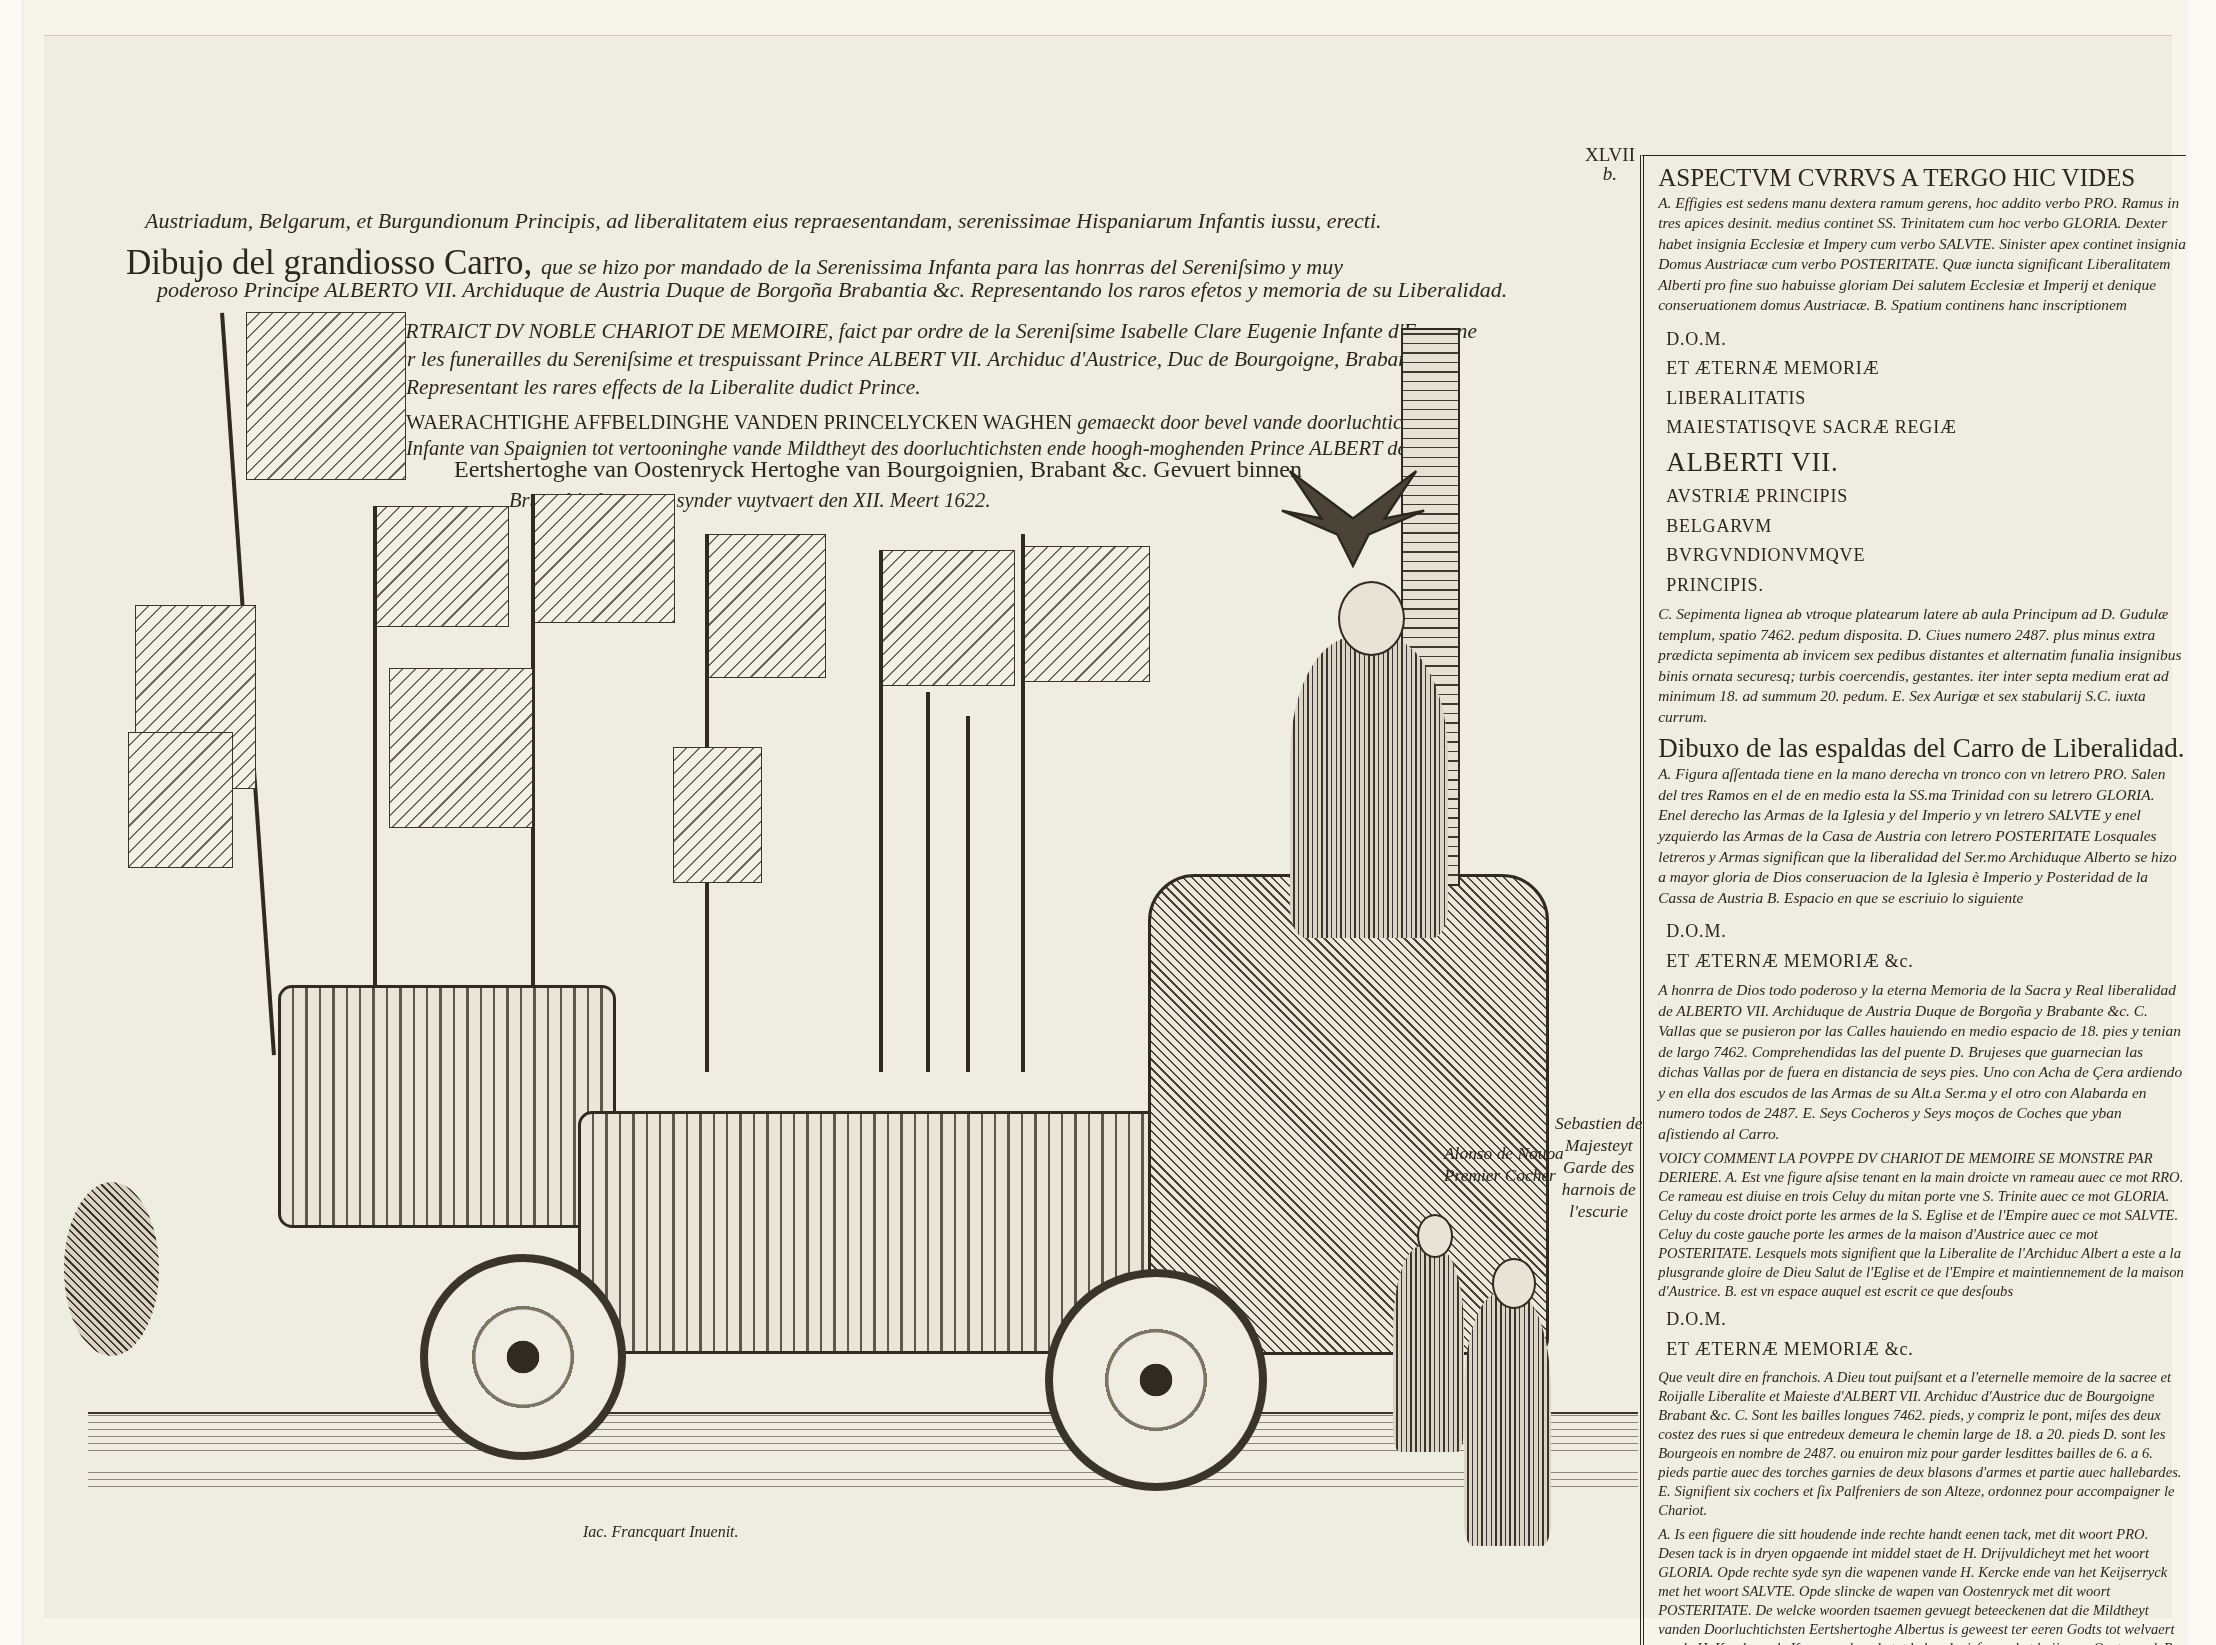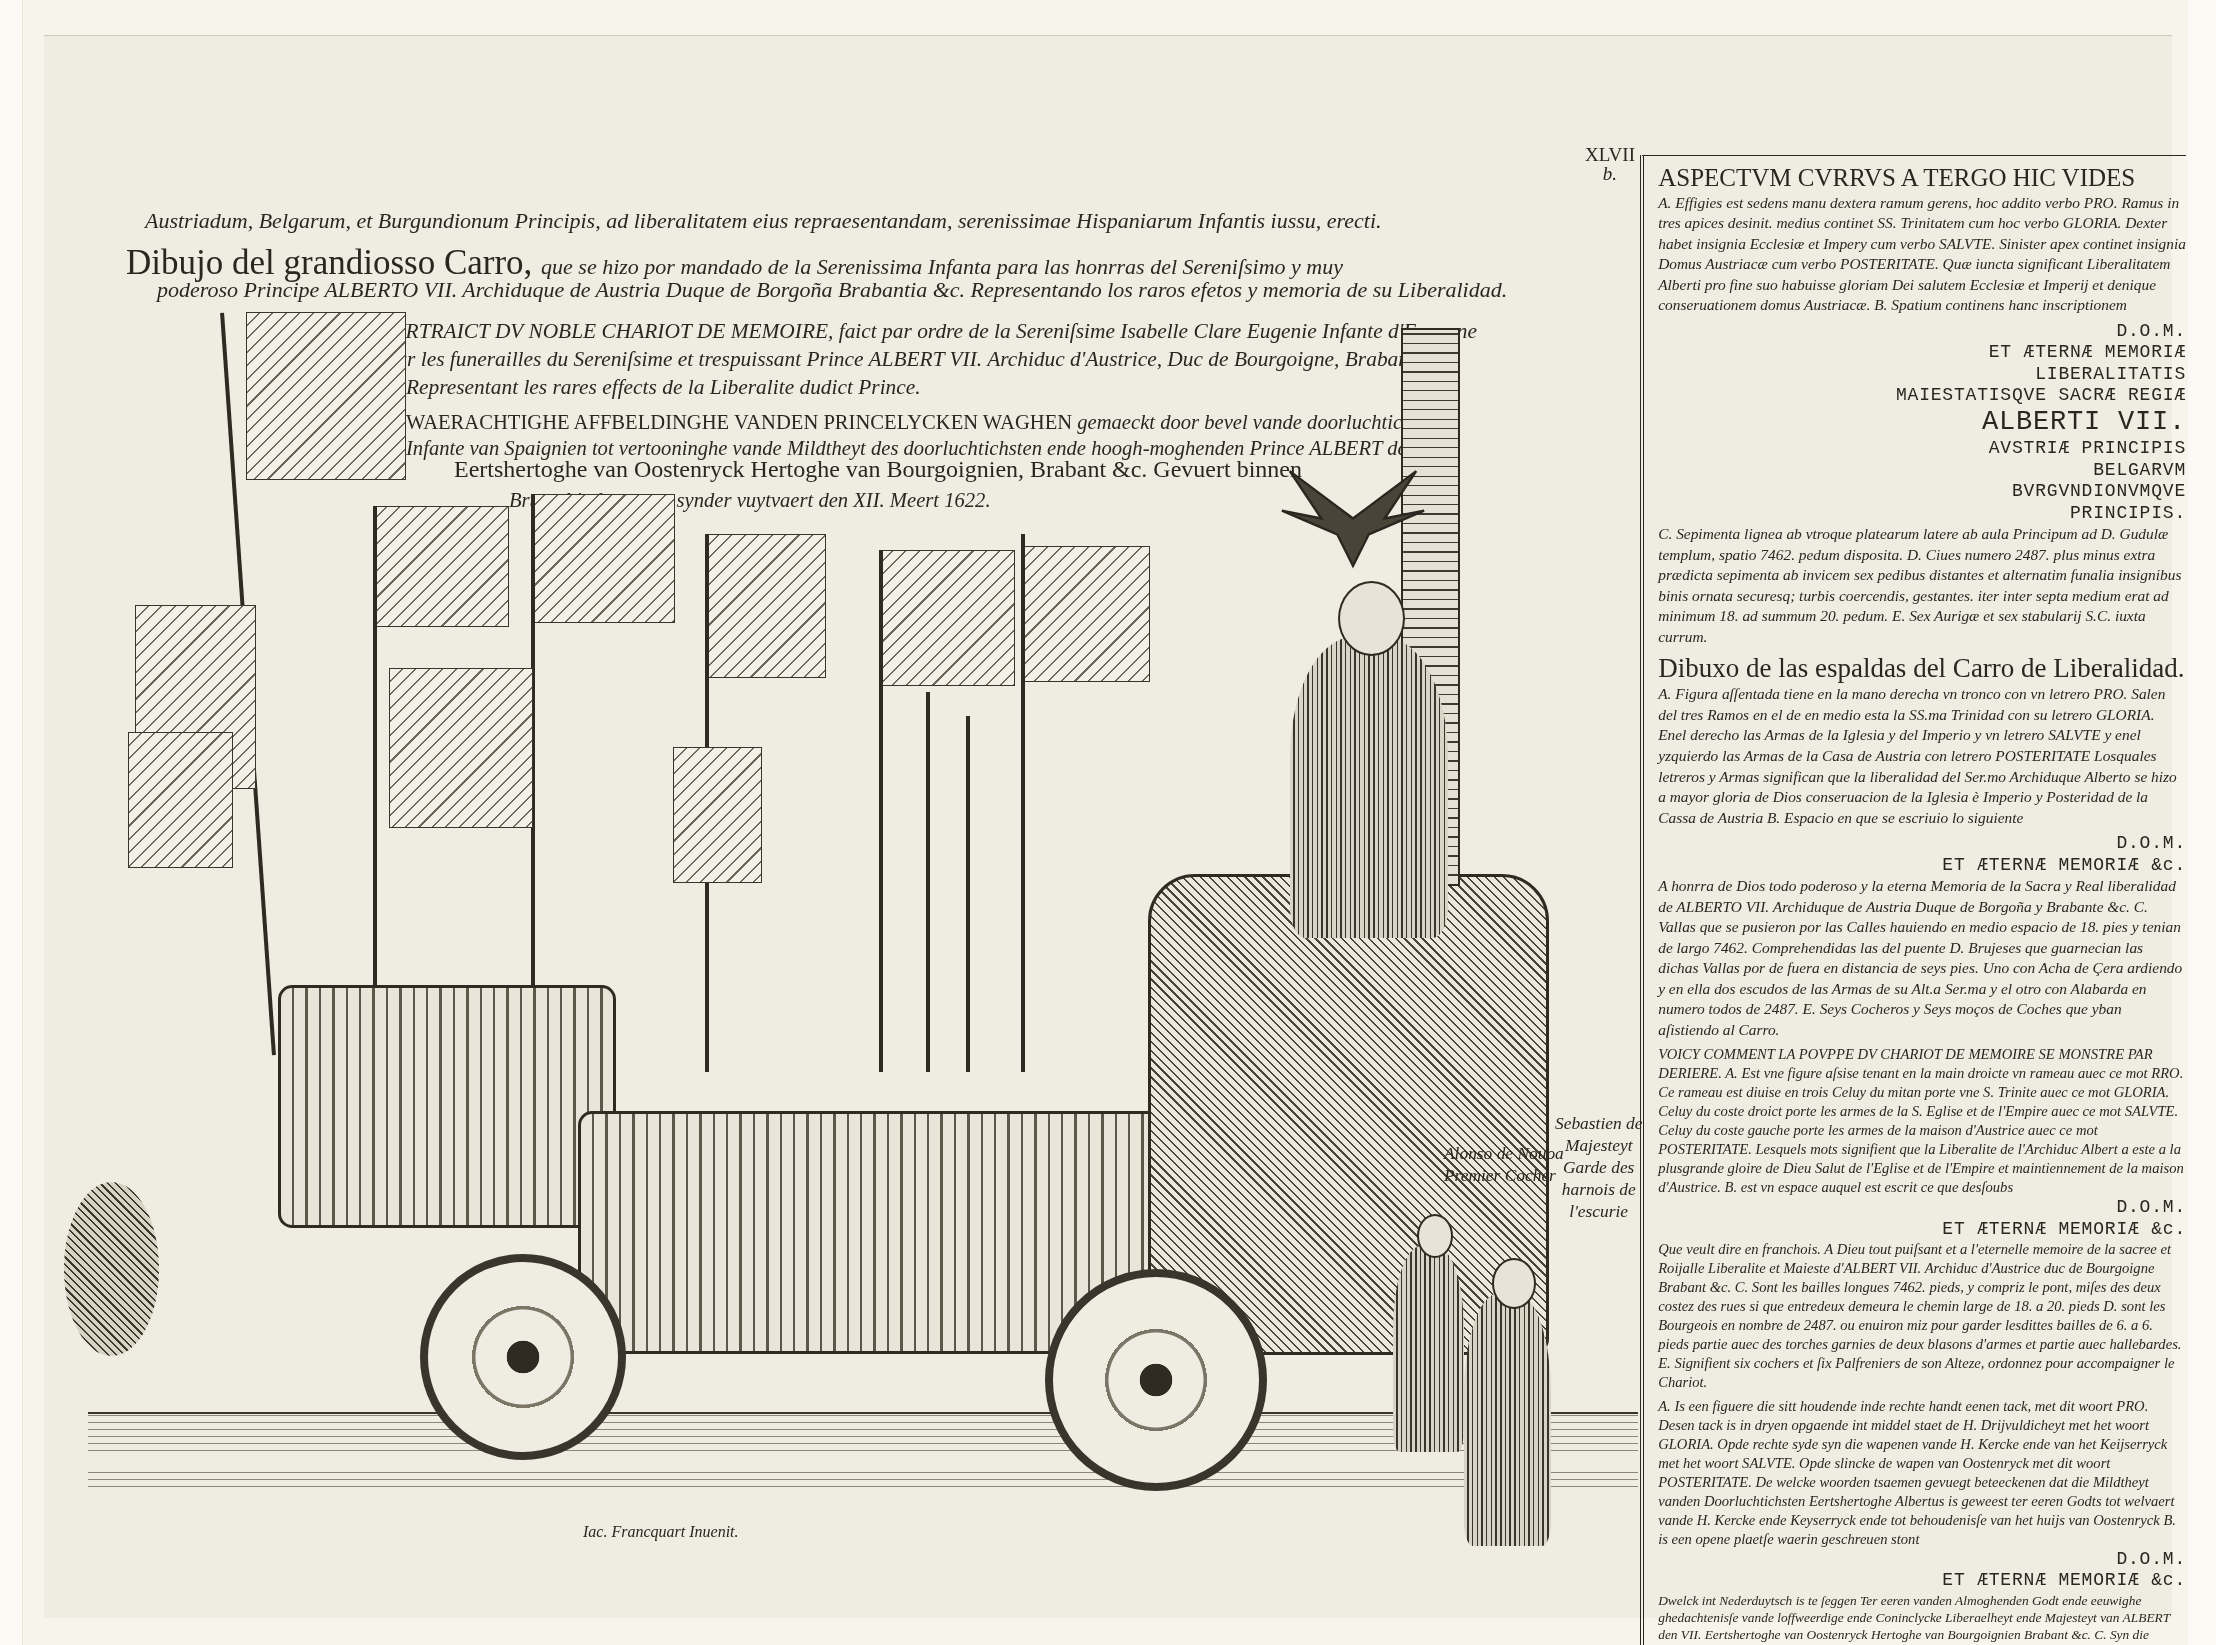--- a/index.html
+++ b/index.html
@@ -39,21 +39,21 @@
   .eagle{position:absolute;}
   .horse{position:absolute;background:repeating-linear-gradient(45deg,#d8d2c3 0 4px,#3a352c 4px 5.5px);border-radius:50%;}
 
   .caption{position:absolute;font-style:italic;font-size:17.4px;line-height:22px;white-space:nowrap;}
   .signature{position:absolute;left:539px;top:1487px;font-size:16px;font-style:italic;white-space:nowrap;}
 
   
   .text-column{position:absolute;left:1596px;top:119px;width:546px;height:1491px;border-left:4px double #2a2620;border-top:1.6px solid #2a2620;padding:8px 0 0 14.2px;box-sizing:border-box;}
   .col-head{font-size:25px;line-height:28.5px;white-space:nowrap;}
   .col-p{font-size:15.4px;line-height:20.6px;font-style:italic;margin:0;}
-  .col-center{text-align:right;font-size:18px;line-height:21.4px;margin:0;letter-spacing:0.8px;font-family:Liberation Mono, monospace;}
+  .col-center{text-align:left;font-size:18px;line-height:21.4px;margin:8px;letter-spacing:0.8px;}
   .col-center.big{font-size:27px;line-height:32px;}
   .col-spanish-head{font-size:27px;line-height:32px;margin-top:4.7px;white-space:nowrap;}
   .col-p.fr{font-size:14.6px;line-height:19px;font-style:italic;}
   .gap{height:4.7px;}
 </style>
 </head>
 <body>
 
 <div class="outer-margin"></div>
 <div class="right-edge"></div>

